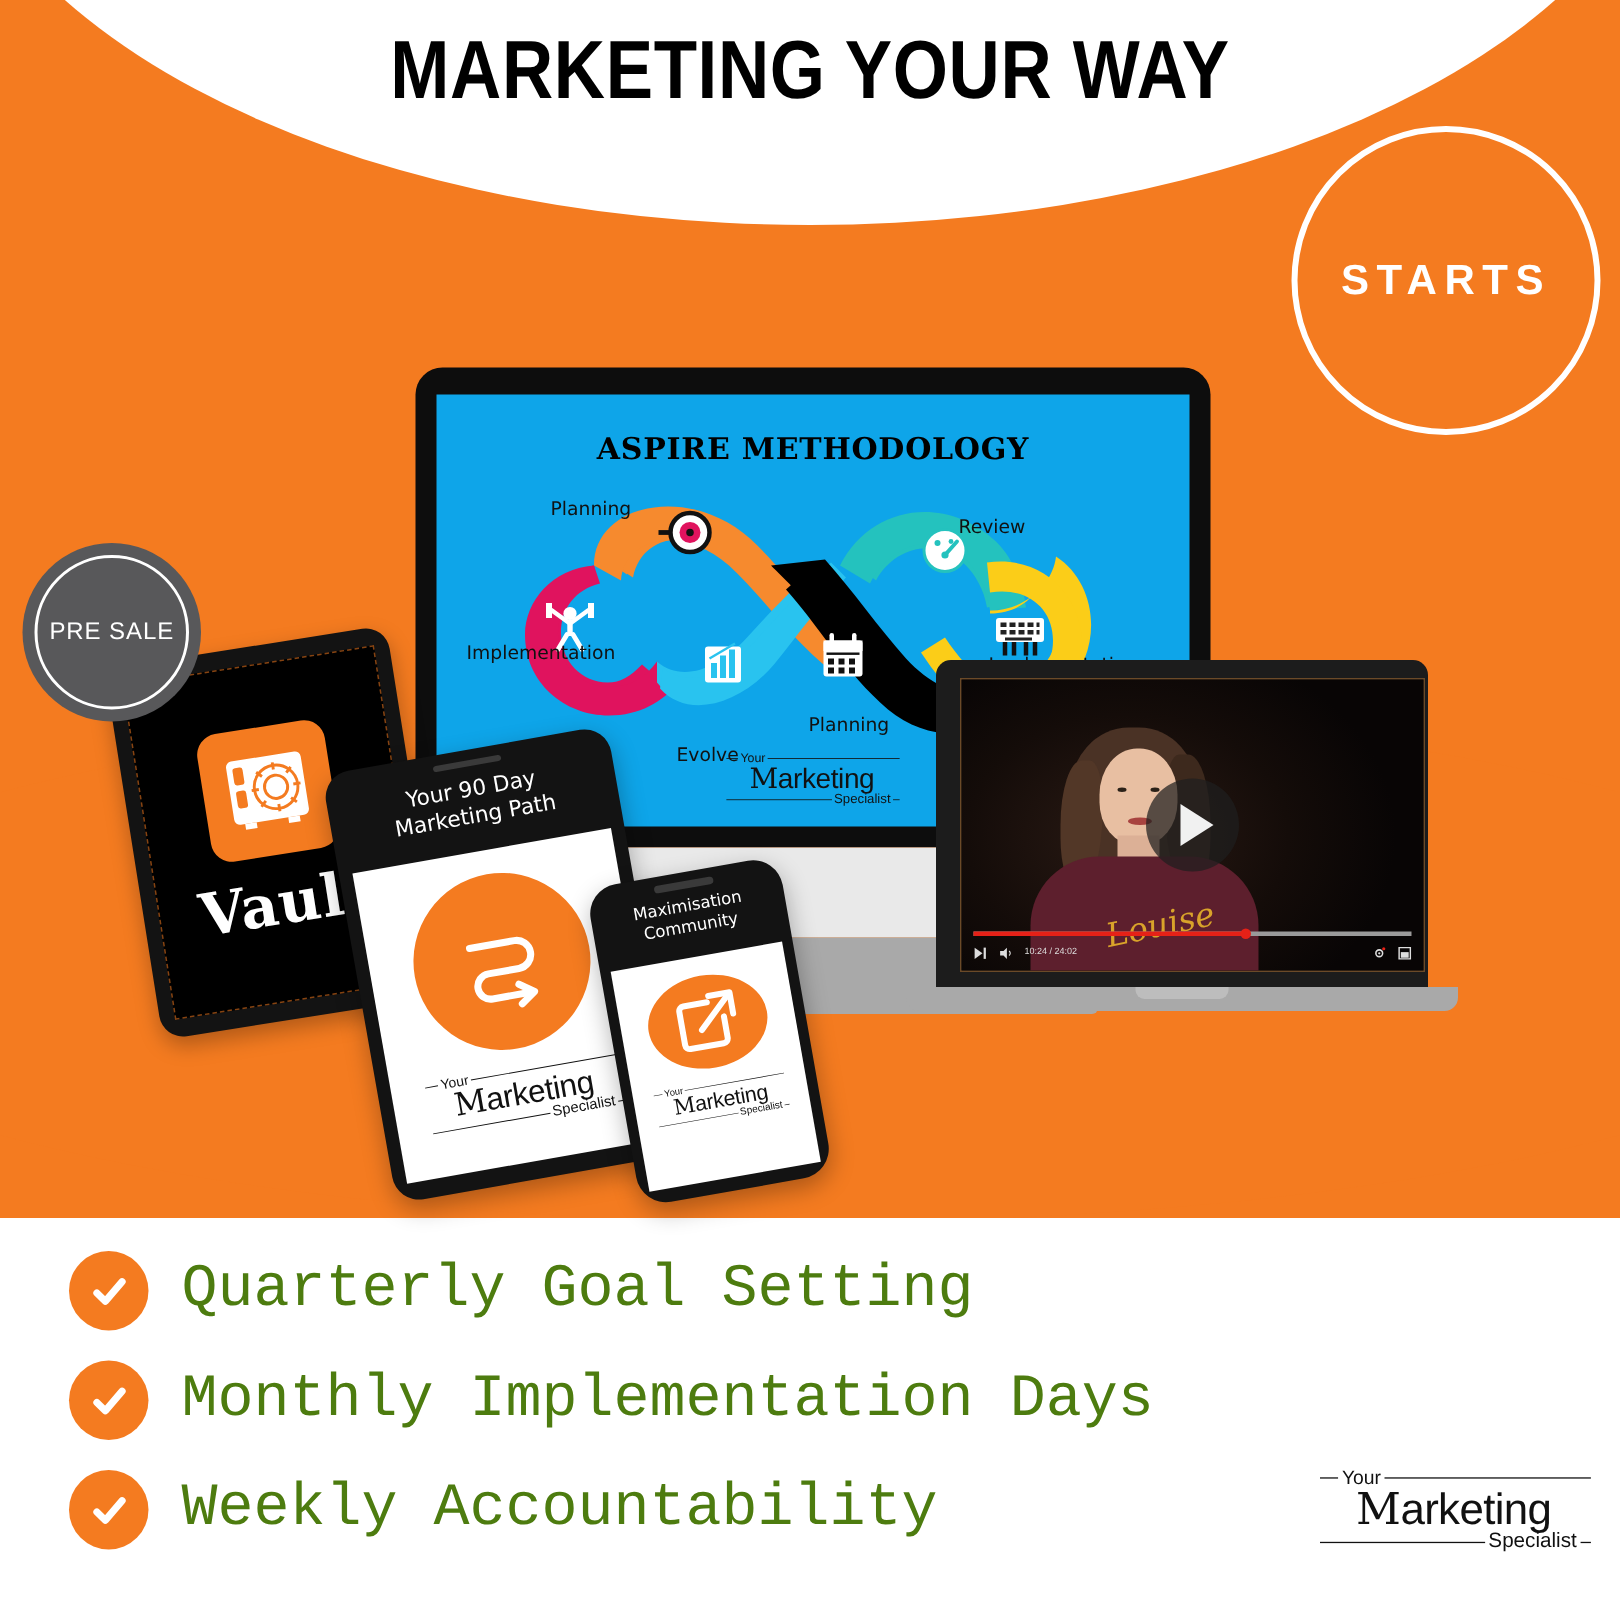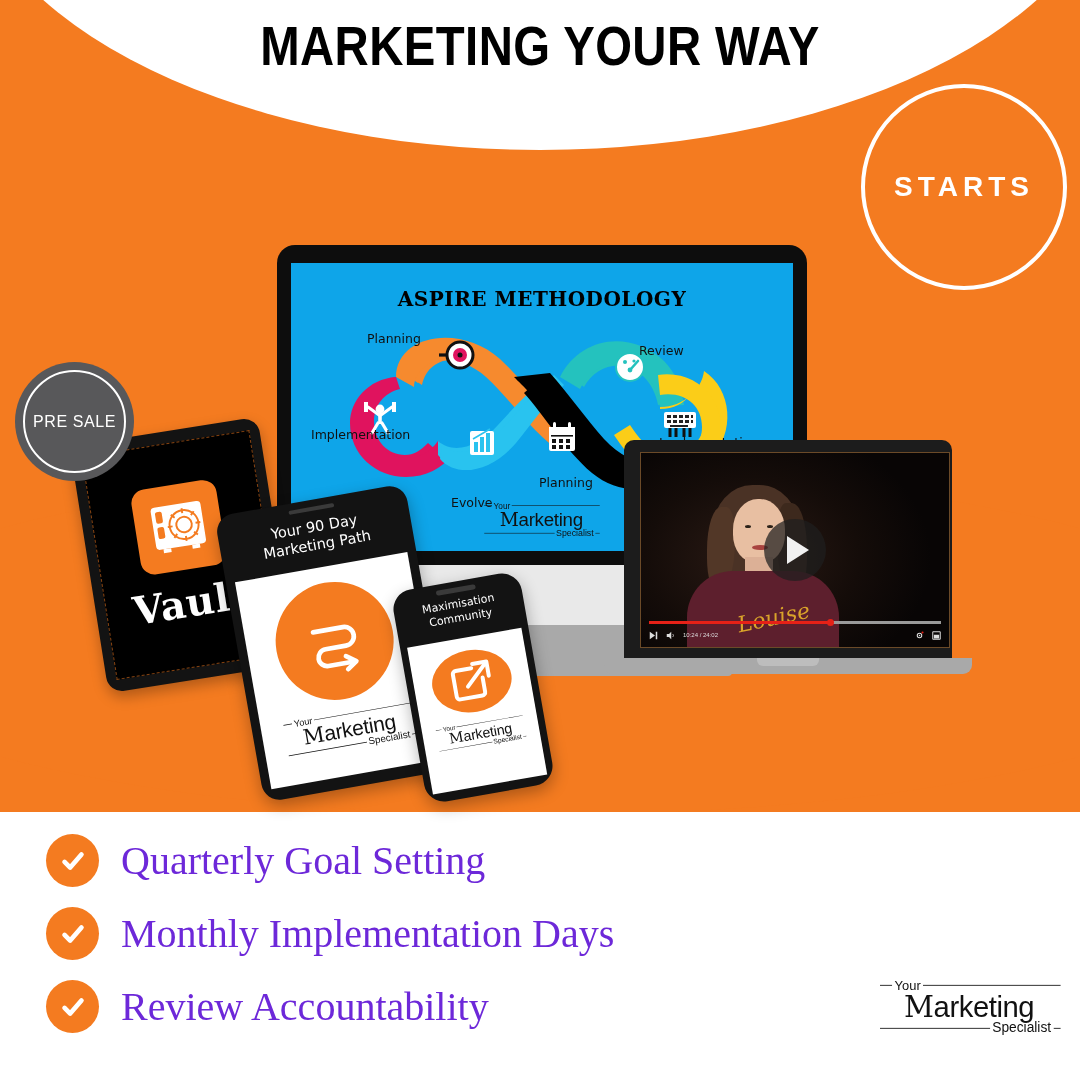--- a/index.html
+++ b/index.html
@@ -250,22 +250,22 @@
   .vid-ctrls .sp{flex:1;}
 
   
   .checklist{position:absolute;left:46px;top:824px;width:700px;}
   .ck-row{display:flex;align-items:center;height:73px;}
   .ck-mark{
     width:53px;height:53px;border-radius:50%;background:var(--orange);flex:0 0 53px;
     display:flex;align-items:center;justify-content:center;
   }
   .ck-text{
-    margin-left:22px;font-size:40px;color:#6d28d9;
-    font-family:Liberation Serif, serif;white-space:nowrap;
+    margin-left:22px;font-size:40px;color:#4d7c0f;
+    font-family:Liberation Mono, monospace;white-space:nowrap;
   }
 
   
   .footer-logo{position:absolute;left:880px;top:978px;transform:scale(.86);transform-origin:0 0;}
 
   :root{--orange:#f47b20;}
 </style>
 </head>
 <body>
 
@@ -582,21 +582,21 @@
         </svg>
       </div>
       <div class="ck-text">Monthly Implementation Days</div>
     </div>
     <div class="ck-row">
       <div class="ck-mark">
         <svg viewBox="0 0 32 32" width="30" height="30">
           <path d="M7,17 L13,23 L25,9" fill="none" stroke="#fff" stroke-width="5" stroke-linecap="round" stroke-linejoin="round"></path>
         </svg>
       </div>
-      <div class="ck-text">Review Accountability</div>
+      <div class="ck-text">Weekly Accountability</div>
     </div>
   </div>
 
   <div class="footer-logo">
     <div class="ymslogo">
       <div class="yms-row1">
         <span class="ln"></span>
         <span class="tx">Your</span>
         <span class="ln2"></span>
       </div>

